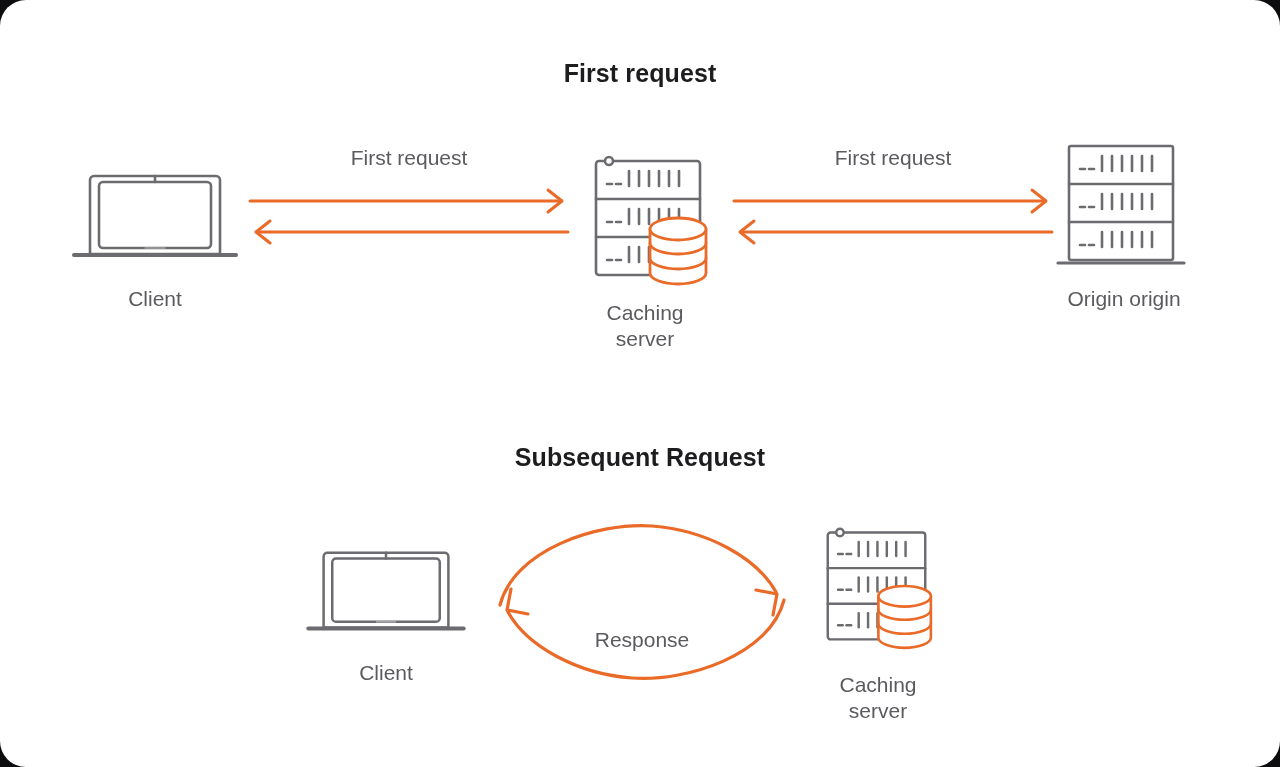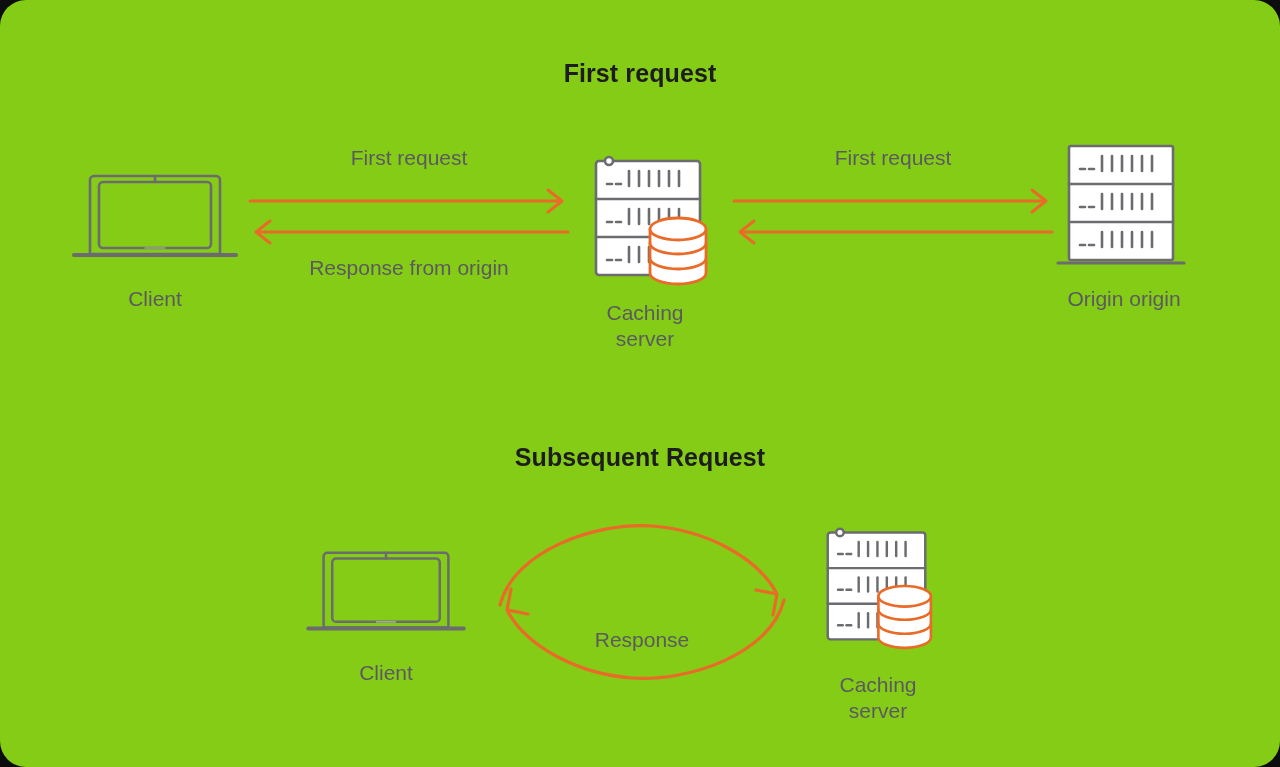--- a/index.html
+++ b/index.html
@@ -13,21 +13,21 @@
     height: 767px;
     overflow: hidden;
     font-family: "Liberation Sans", sans-serif;
   }
   #card {
     position: absolute;
     left: 0;
     top: 0;
     width: 1280px;
     height: 767px;
-    background: #84cc16;
+    background: #ffffff;
     border-radius: 26px;
     overflow: hidden;
   }
   .section-title {
     position: absolute;
     width: 100%;
     text-align: center;
     font-size: 25px;
     font-weight: bold;
     color: #1d1d1f;
@@ -164,21 +164,20 @@
           <polyline points="300,2 314,13 300,24"></polyline>
         </g>
         <g>
           <line x1="10" y1="44" x2="320" y2="44"></line>
           <polyline points="22,33 8,44 22,55"></polyline>
         </g>
       </g>
     </svg>
   </div>
   <div class="flow-label" style="left:248px; top:146px; width:322px;">First request</div>
-  <div class="flow-label" style="left:248px; top:256px; width:322px;">Response from origin</div>
 
   <div class="icon-wrap" style="left:732px; top:188px;">
     <svg width="322" height="56" viewBox="0 0 322 56">
       <g stroke="#ea6a28" stroke-width="3" fill="none" stroke-linecap="round" stroke-linejoin="round">
         <g>
           <line x1="2" y1="13" x2="312" y2="13"></line>
           <polyline points="300,2 314,13 300,24"></polyline>
         </g>
         <g>
           <line x1="10" y1="44" x2="320" y2="44"></line>

